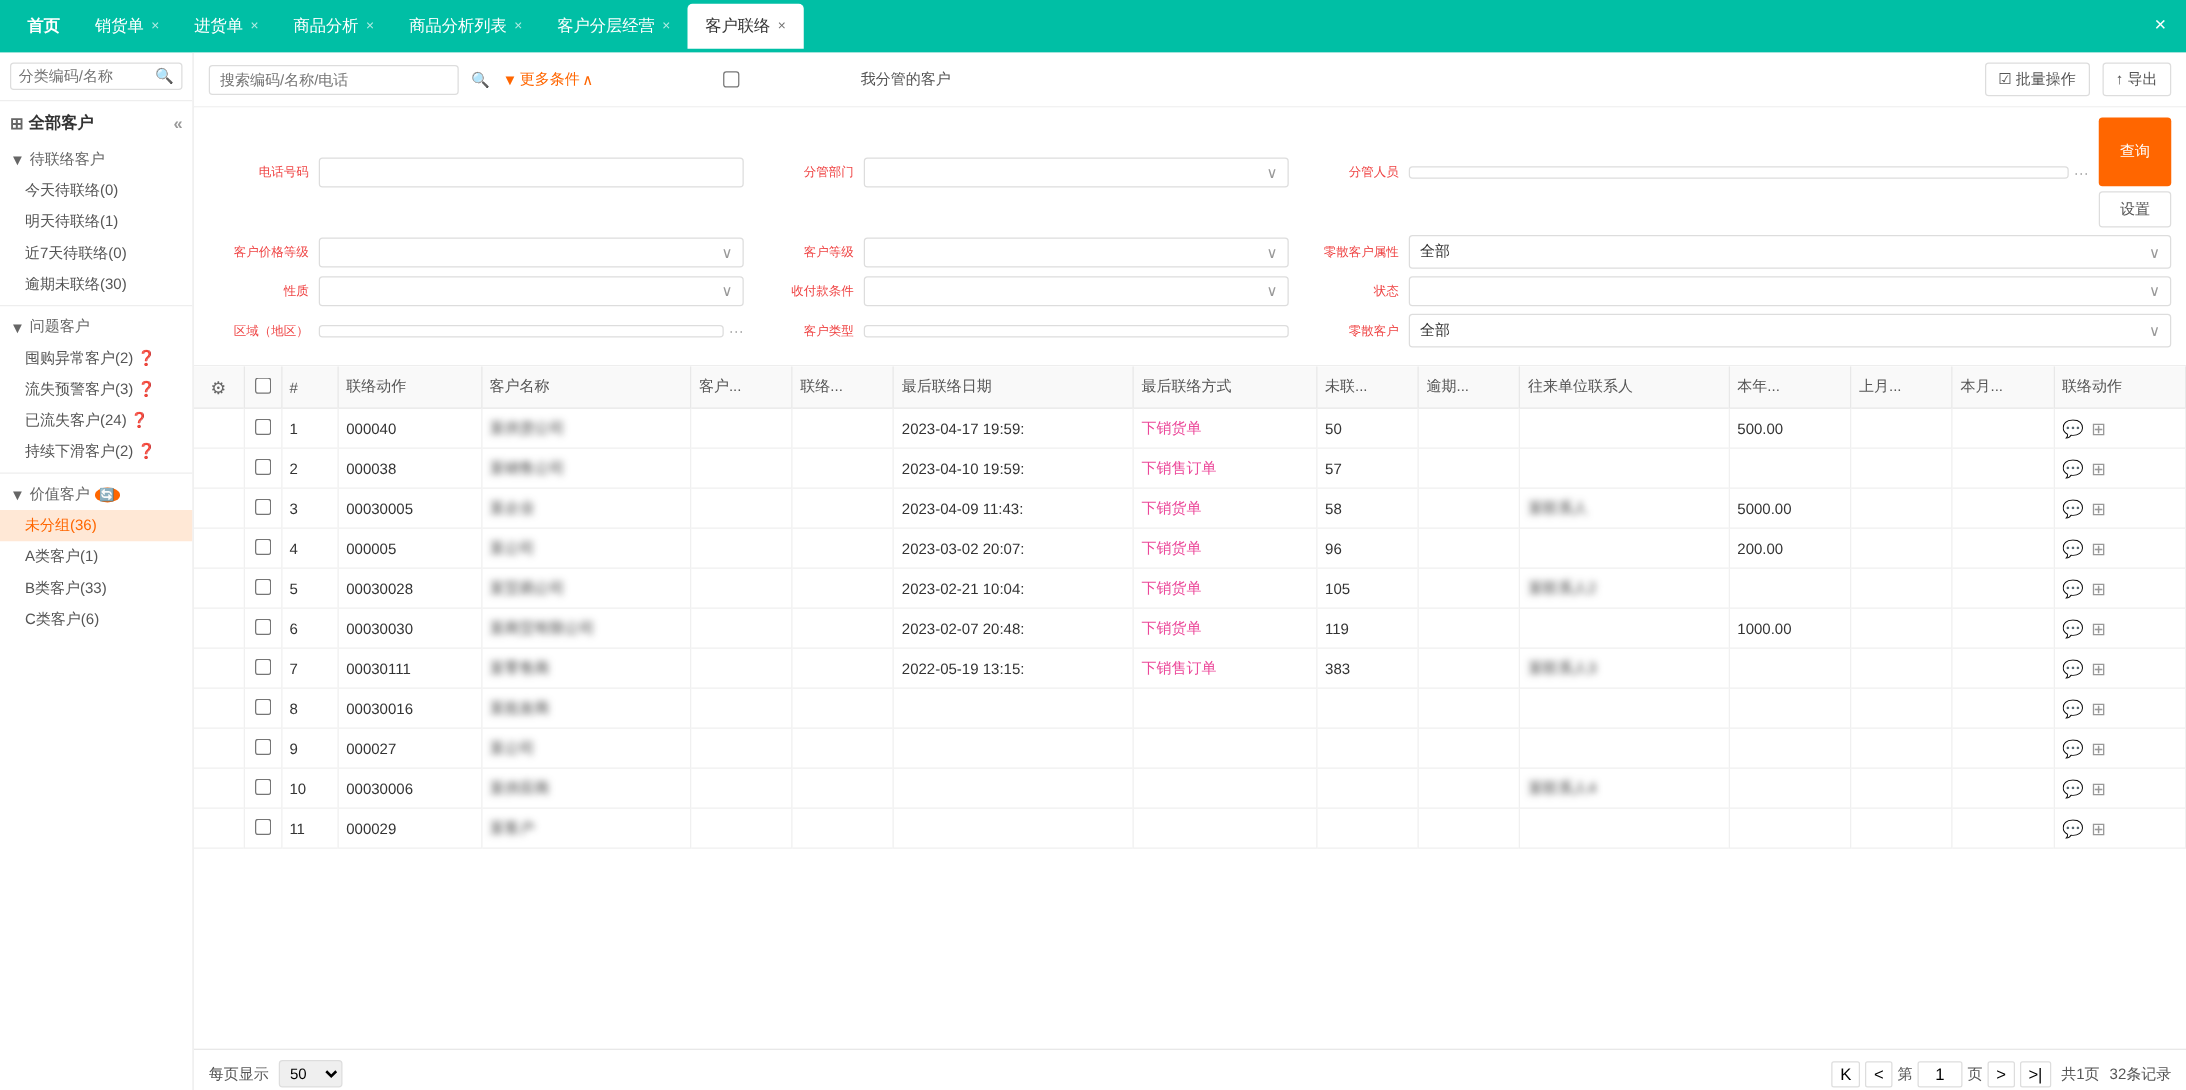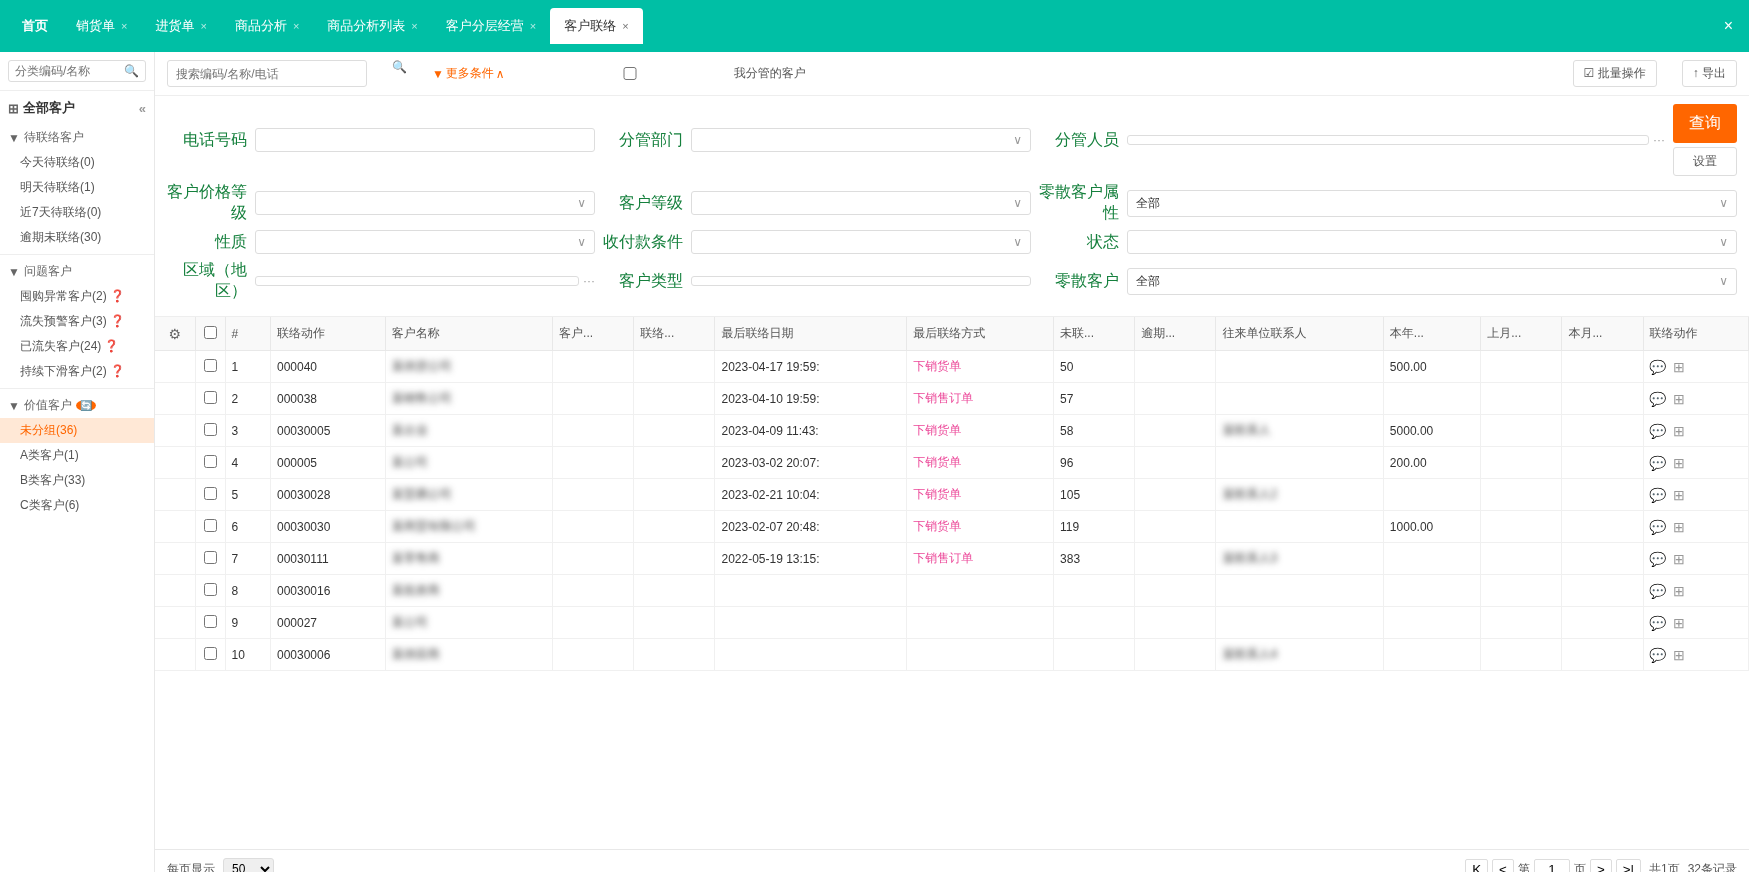--- a/index.html
+++ b/index.html
@@ -3,21 +3,21 @@
   <meta charset="utf-8">
   <style>
     * { box-sizing: border-box; margin: 0; padding: 0; }
     body { font-family: 'Microsoft YaHei', Arial, sans-serif; font-size: 12px; background: #f5f5f5; color: #333; }
 
     
     .top-nav {
       background: #00bfa5;
       display: flex;
       align-items: center;
-      height: 52px;
+      height: 42px;
       padding: 0 8px;
       color: white;
     }
     .top-nav .nav-tab {
       padding: 0 14px;
       height: 36px;
       display: flex;
       align-items: center;
       cursor: pointer;
       font-size: 13px;
@@ -122,21 +122,22 @@
       flex-direction: column;
       overflow: hidden;
       background: #f5f5f5;
     }
 
     
     .search-bar {
       background: white;
       padding: 8px 12px;
       display: flex;
-      gap: 25px;
+      align-items: center;
+      gap: 10px;
       border-bottom: 1px solid #eee;
     }
     .search-bar input {
       border: 1px solid #ddd;
       border-radius: 3px;
       padding: 4px 8px;
       font-size: 12px;
       width: 200px;
       outline: none;
     }
@@ -177,22 +178,22 @@
     }
     .filter-row {
       display: flex;
       align-items: center;
       margin-bottom: 6px;
       gap: 8px;
     }
     .filter-label {
       width: 80px;
       text-align: right;
-      color: #15803d;
-      font-size: 16px;
+      color: #ef4444;
+      font-size: 10px;
       flex-shrink: 0;
     }
     .filter-input {
       flex: 1;
       border: 1px solid #ddd;
       border-radius: 3px;
       padding: 4px 8px;
       font-size: 12px;
       outline: none;
       background: white;
@@ -218,24 +219,24 @@
     .action-buttons {
       display: flex;
       flex-direction: column;
       gap: 4px;
       margin-left: auto;
     }
     .btn-query {
       background: #ff6600;
       color: white;
       border: none;
-      padding: 9px 16px;
+      padding: 19px 16px;
       border-radius: 3px;
       cursor: pointer;
-      font-size: 16px;
+      font-size: 12px;
     }
     .btn-reset {
       background: white;
       color: #555;
       border: 1px solid #ddd;
       padding: 5px 16px;
       border-radius: 3px;
       cursor: pointer;
       font-size: 12px;
     }
@@ -767,20 +768,43 @@
       <td></td>
       <td></td>
       <td></td>
       <td>
         <div class="action-icons">
           <span class="action-icon">💬</span>
           <span class="action-icon">⊞</span>
         </div>
       </td>
     </tr>
+            <tr>
+      <td></td>
+      <td><input type="checkbox" style=""></td>
+      <td>11</td>
+      <td>000029</td>
+      <td><span style="filter:blur(3px);">某客户</span></td>
+      <td></td>
+      <td></td>
+      <td></td>
+      <td></td>
+      <td></td>
+      <td></td>
+      <td><span style=""></span></td>
+      <td></td>
+      <td></td>
+      <td></td>
+      <td>
+        <div class="action-icons">
+          <span class="action-icon">💬</span>
+          <span class="action-icon">⊞</span>
+        </div>
+      </td>
+    </tr>
           </tbody>
       </table>
     </div>
 
     <div class="pagination">
       <span>每页显示</span>
       <select>
         <option>50</option>
         <option>100</option>
         <option>200</option>

